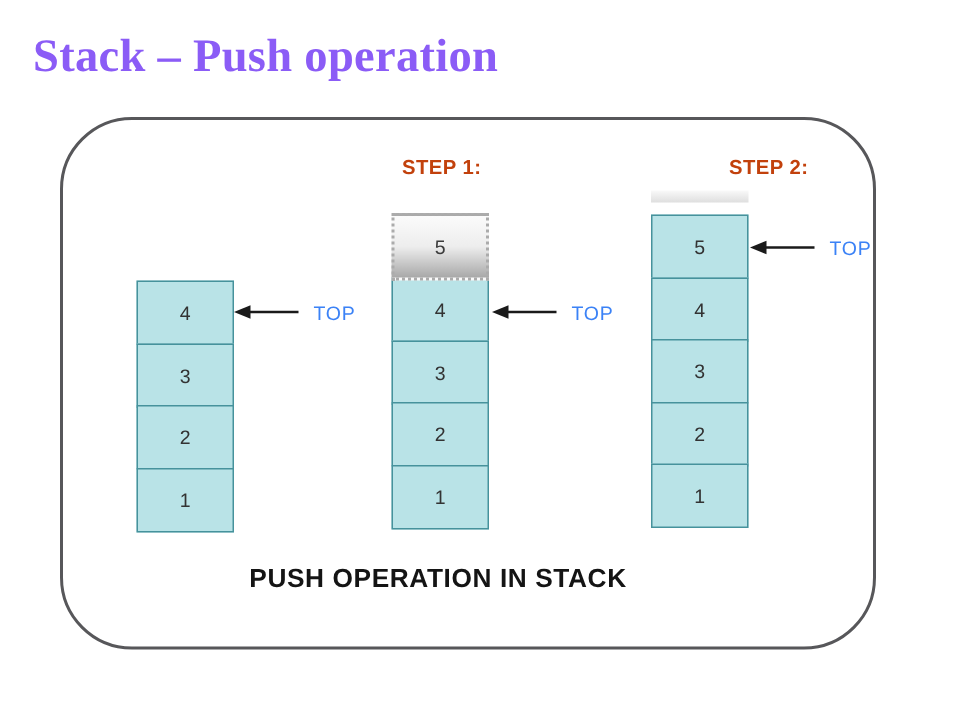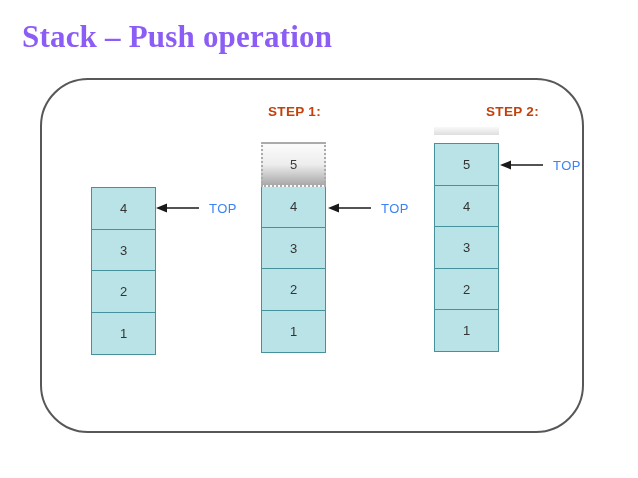--- a/index.html
+++ b/index.html
@@ -117,14 +117,15 @@
   <div class="top-pointer c">
     <span>
       <svg width="44" height="12" viewBox="0 0 44 12" xmlns="http://www.w3.org/2000/svg">
         <line x1="9" y1="6" x2="43" y2="6" stroke="#1a1a1a" stroke-width="1.6"></line>
         <polygon points="0,6 11,1.5 11,10.5" fill="#1a1a1a"></polygon>
       </svg>
     </span>
     <span class="top-text">TOP</span>
   </div>
 
+  <div class="caption">PUSH OPERATION IN STACK</div>
 
 </div>
 
 </body></html>

